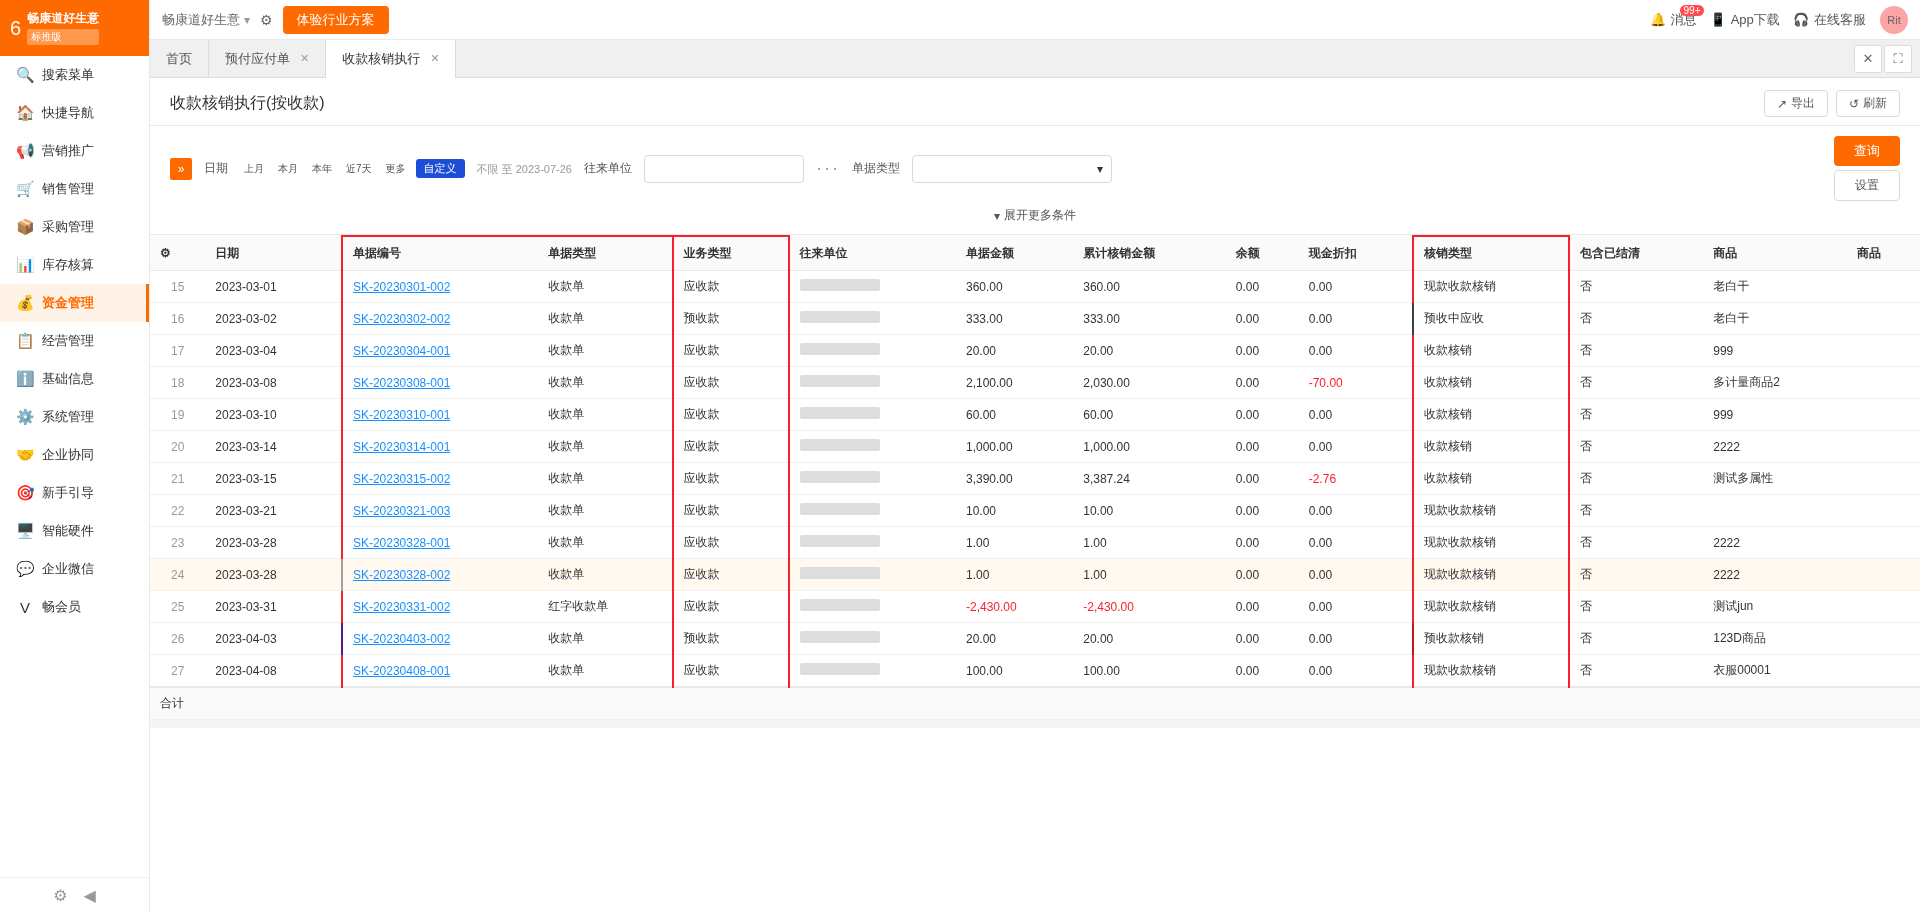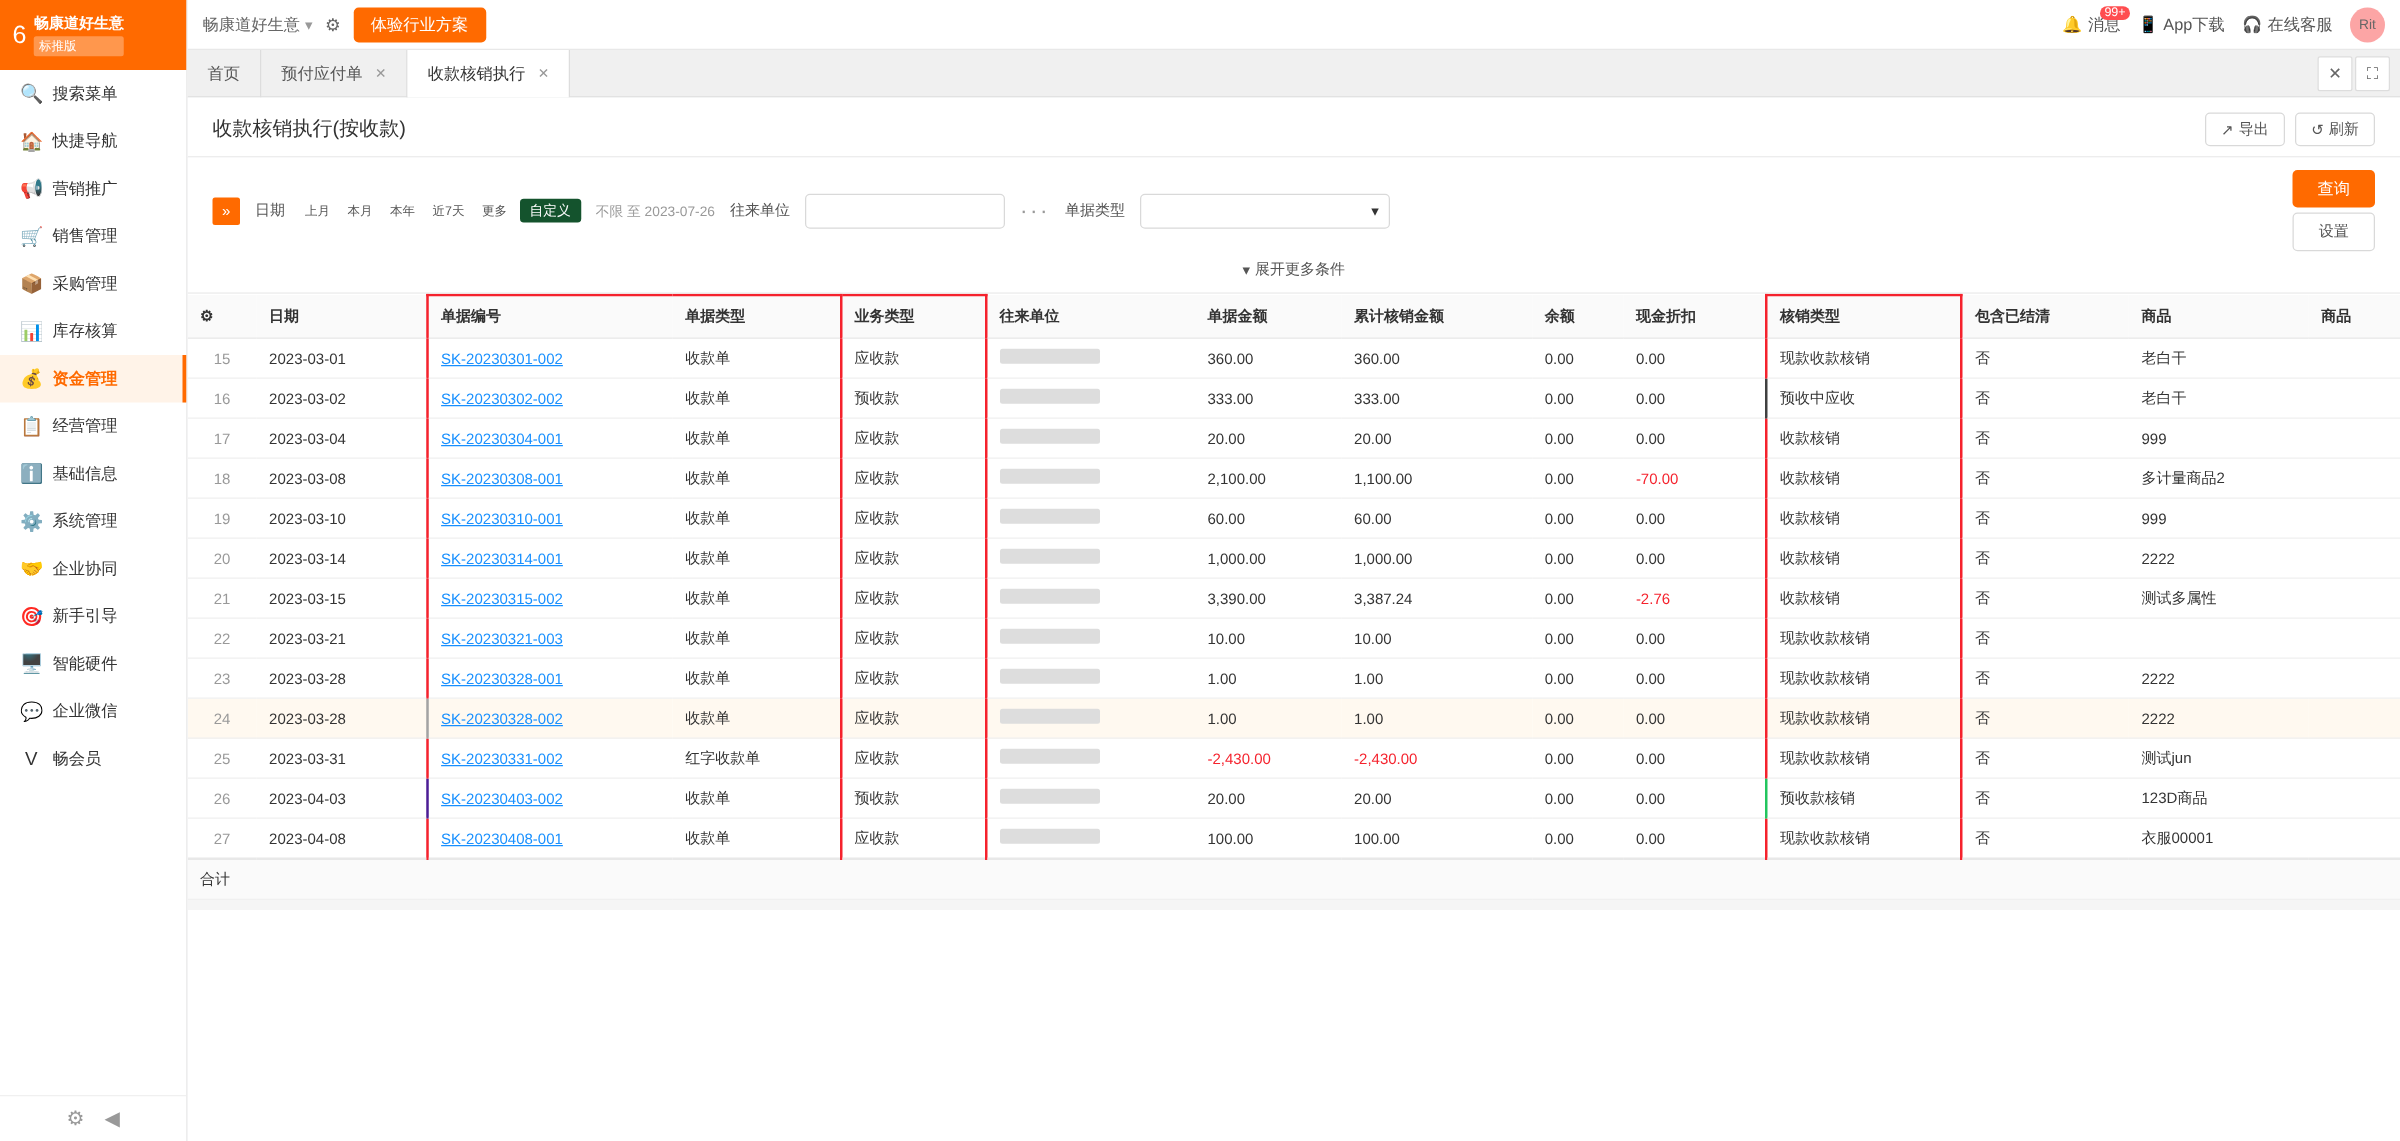--- a/index.html
+++ b/index.html
@@ -48,21 +48,21 @@
     .btn-export { border: 1px solid #d9d9d9; background: #fff; color: #555; padding: 4px 12px; border-radius: 4px; cursor: pointer; display: flex; align-items: center; gap: 4px; font-size: 12px; }
     .btn-refresh { border: 1px solid #d9d9d9; background: #fff; color: #555; padding: 4px 12px; border-radius: 4px; cursor: pointer; display: flex; align-items: center; gap: 4px; font-size: 12px; }
 
     
     .filter-area { background: #fff; padding: 10px 20px; border-bottom: 1px solid #e8e8e8; }
     .filter-row { display: flex; align-items: center; gap: 12px; flex-wrap: wrap; }
     .filter-toggle-btn { width: 22px; height: 22px; background: #ff6a00; color: #fff; border: none; border-radius: 2px; cursor: pointer; display: flex; align-items: center; justify-content: center; font-size: 12px; flex-shrink: 0; }
     .filter-label { color: #555; font-size: 12px; white-space: nowrap; }
     .filter-date-options { display: flex; gap: 6px; align-items: center; }
     .filter-date-btn { color: #555; font-size: 10px; cursor: pointer; padding: 2px 4px; }
-    .filter-date-custom { background: #14532d; color: #fff; padding: 2px 8px; border-radius: 3px; font-size: 11px; cursor: pointer; }
+    .filter-date-custom { background: #1d4ed8; color: #fff; padding: 2px 8px; border-radius: 3px; font-size: 11px; cursor: pointer; }
     .filter-date-range { color: #999; font-size: 11px; margin-top: 2px; }
     .filter-input-box { border: 1px solid #d9d9d9; border-radius: 4px; padding: 4px 8px; color: #333; min-width: 180px; font-size: 12px; display: flex; align-items: center; gap: 4px; }
     .filter-dots { color: #999; font-size: 18px; letter-spacing: 2px; cursor: pointer; }
     .filter-select { border: 1px solid #d9d9d9; border-radius: 4px; padding: 4px 8px; color: #333; min-width: 180px; font-size: 12px; display: flex; align-items: center; justify-content: space-between; cursor: pointer; }
     .filter-expand-row { display: flex; align-items: center; justify-content: center; padding: 6px 0 0; }
     .expand-btn { color: #555; font-size: 12px; cursor: pointer; display: flex; align-items: center; gap: 4px; }
     .btn-query { background: #ff6a00; color: #fff; border: none; padding: 6px 20px; border-radius: 4px; cursor: pointer; font-size: 13px; }
     .btn-setting { border: 1px solid #d9d9d9; background: #fff; color: #555; padding: 6px 14px; border-radius: 4px; cursor: pointer; font-size: 12px; }
     .filter-actions { display: flex; flex-direction: column; gap: 4px; margin-left: auto; }
 
@@ -331,21 +331,21 @@
     <td></td>
   </tr>
             <tr>
     <td class="col-index">18</td>
     <td>2023-03-08</td>
     <td style="border-left:2px solid #f5222d;"><a class="link-text">SK-20230308-001</a></td>
     <td style="border-right:2px solid #f5222d;">收款单</td>
     <td style="border-left:2px solid #f5222d; border-right:2px solid #f5222d;">应收款</td>
     <td><span style="display:inline-block;width:80px;height:12px;background:#ddd;border-radius:2px;"></span></td>
     <td class="">2,100.00</td>
-    <td class="">1,100.00</td>
+    <td class="">2,030.00</td>
     <td>0.00</td>
     <td class="neg-value">-70.00</td>
     <td style="border-left:2px solid #f5222d; border-right:2px solid #f5222d;">收款核销</td>
     <td>否</td>
     <td>多计量商品2</td>
     <td></td>
   </tr>
             <tr>
     <td class="col-index">19</td>
     <td>2023-03-10</td>
@@ -462,21 +462,21 @@
     <td class="col-index">26</td>
     <td>2023-04-03</td>
     <td style="border-left:2px solid #4c1d95;"><a class="link-text">SK-20230403-002</a></td>
     <td style="border-right:2px solid #f5222d;">收款单</td>
     <td style="border-left:2px solid #f5222d; border-right:2px solid #f5222d;">预收款</td>
     <td><span style="display:inline-block;width:80px;height:12px;background:#ddd;border-radius:2px;"></span></td>
     <td class="">20.00</td>
     <td class="">20.00</td>
     <td>0.00</td>
     <td class="">0.00</td>
-    <td style="border-left:2px solid #22c55e; border-right:2px solid #f5222d;">预收款核销</td>
+    <td style="border-left:2px solid #b91c1c; border-right:2px solid #f5222d;">预收款核销</td>
     <td>否</td>
     <td>123D商品</td>
     <td></td>
   </tr>
             <tr>
     <td class="col-index">27</td>
     <td>2023-04-08</td>
     <td style="border-left:2px solid #f5222d;"><a class="link-text">SK-20230408-001</a></td>
     <td style="border-right:2px solid #f5222d;">收款单</td>
     <td style="border-left:2px solid #f5222d; border-right:2px solid #f5222d;">应收款</td>

